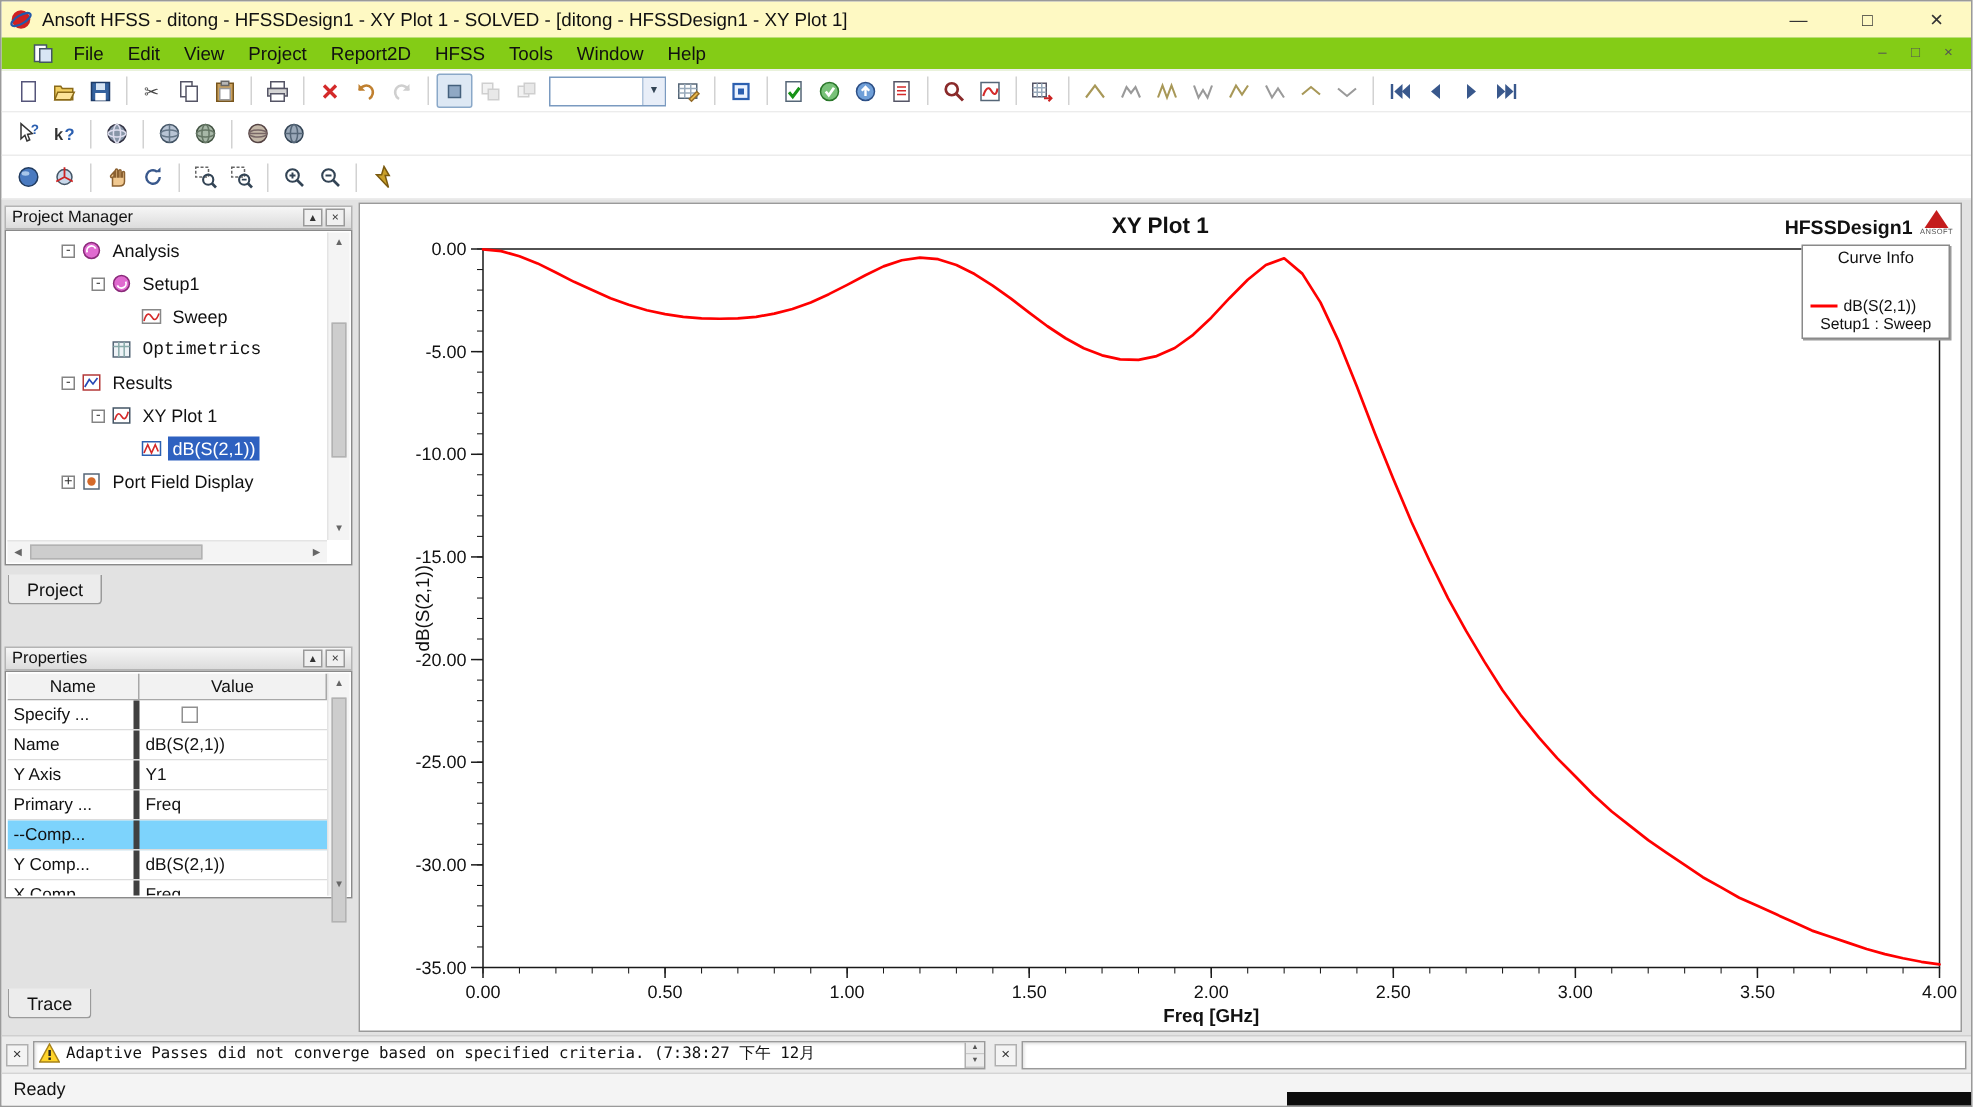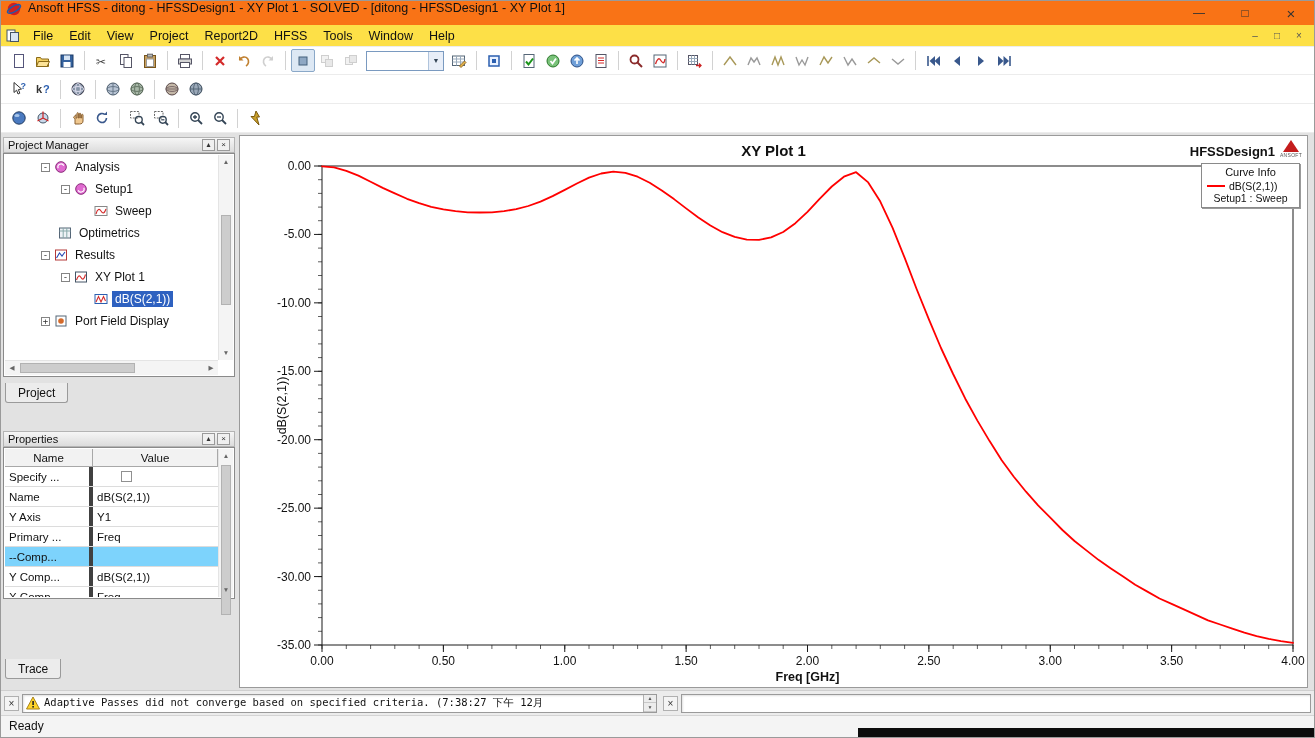--- a/index.html
+++ b/index.html
@@ -1,28 +1,28 @@
 <!DOCTYPE html>
 <html><head>
 <meta charset="utf-8">
 <style>
   *{box-sizing:border-box;margin:0;padding:0}
   html,body{overflow:hidden}
   body{width:1315px;height:738px;font-family:"Liberation Sans",sans-serif;background:#fff;color:#111}
   #win{position:absolute;left:0;top:0;width:1315px;height:738px;background:#ececec;overflow:hidden;border:1px solid #9a9a9a}
 
   
-  .titlebar{position:absolute;left:0;top:0;width:100%;height:24px;background:#f97316;display:flex;padding-left:5px;font-size:12.5px}
+  .titlebar{position:absolute;left:0;top:0;width:100%;height:24px;background:#fef9c3;display:flex;align-items:center;padding-left:5px;font-size:12.5px}
   .app-icon{width:16px;height:16px;display:flex;flex:none}
   .title-text{margin-left:6px;white-space:nowrap}
   .win-btns{margin-left:auto;display:flex}
   .win-btn{width:46px;height:24px;display:flex;align-items:center;justify-content:center;font-size:12px;color:#333}
 
   
-  .menubar{position:absolute;top:24px;left:0;width:100%;height:22px;background:#fde047;border-bottom:1px solid #ededed;display:flex;align-items:center;font-size:12.5px;padding-left:4px}
+  .menubar{position:absolute;top:24px;left:0;width:100%;height:22px;background:#84cc16;border-bottom:1px solid #ededed;display:flex;align-items:center;font-size:12.5px;padding-left:20px}
   .menu-doc-icon{width:16px;height:16px;margin-right:4px;display:flex;flex:none}
   #menu-items{display:flex}
   .menu-item{padding:3px 8px;cursor:default}
   .mdi-btns{margin-left:auto;display:flex;margin-right:6px;gap:4px}
   .mdi-btn{width:18px;height:15px;font-size:10px;color:#555;display:flex;align-items:center;justify-content:center}
 
   
   .tb{position:absolute;left:0;width:100%;background:#fff;display:flex;align-items:center;padding-left:6px;border-bottom:1px solid #ececec}
   #tb1{top:46px;height:28px}
   #tb2{top:74px;height:29px}
@@ -89,31 +89,31 @@
   #plot{position:absolute;left:238px;top:134px;width:1069px;height:553px;background:#fff;border:1px solid #9a9a9a}
   #plot-title{position:absolute;top:6px;left:0;width:100%;text-align:center;font-size:15px;font-weight:600}
   #design-label{position:absolute;top:8px;right:32px;font-size:13px;font-weight:700}
   #ansoft-logo{position:absolute;top:4px;right:4px;width:24px;text-align:center}
   .logo-tri{width:0;height:0;border-left:8px solid transparent;border-right:8px solid transparent;border-bottom:12px solid #c41c1c;margin:0 auto}
   .logo-txt{font-size:5px;color:#555;letter-spacing:.3px}
   #chart-svg{position:absolute;left:0;top:0;width:1067px;height:551px}
   #chart-svg .tick{font-size:12px;fill:#111;font-family:"Liberation Sans",sans-serif}
   #chart-svg .axis-title{font-size:12.5px;fill:#111;font-family:"Liberation Sans",sans-serif}
   #legend{position:absolute;top:27px;right:7px;width:99px;background:#fff;border:1px solid #8a8a8a;box-shadow:1px 1px 0 #9a9a9a;font-size:11px;text-align:center;padding:2px 2px 3px;z-index:5}
-  .legend-title{margin-bottom:2px}
+  .legend-title{margin-bottom:20px}
   .legend-row{display:flex;align-items:center;gap:4px;padding-left:3px}
   .legend-line{width:18px;height:2px;background:#f00;flex:none}
   .legend-label{font-size:10.5px}
   .legend-sub{font-size:10.5px}
 
   
   #msgbar{position:absolute;left:0;top:689px;width:100%;height:25px;background:#ececec;border-top:1px solid #cfcfcf;display:flex;align-items:center;padding:2px 3px;gap:6px}
   .msg-pane{display:flex;align-items:center;height:20px;gap:3px}
   .msg-close{width:15px;height:15px;border:1px solid #b0b0b0;background:#f4f4f4;font-size:10px;line-height:13px;text-align:center;color:#333;flex:none}
-  .msg-box{flex:1;height:19px;background:#fff;border:1px solid #9a9a9a;box-shadow:inset 1px 1px 2px rgba(0,0,0,.12);position:relative;display:flex;align-items:center;overflow:hidden}
+  .msg-box{flex:1;height:19px;background:#fff;border:1px solid #9a9a9a;box-shadow:inset 1px 1px 2px rgba(0,0,0,.12);position:relative;display:flex;align-items:flex-start;overflow:hidden}
   .warn{width:14px;height:14px;margin:0 4px 0 3px;flex:none;display:flex}
   .msg-text{font-family:"DejaVu Sans Mono",monospace;font-size:10.5px;white-space:nowrap}
   .spin{position:absolute;right:0;top:0;width:13px;height:100%;display:flex;flex-direction:column;border-left:1px solid #b0b0b0}
   .spin-b{flex:1;background:#ececec;font-size:5px;color:#555;display:flex;align-items:center;justify-content:center;border-bottom:1px solid #c8c8c8}
 
   
   #statusbar{position:absolute;left:0;top:714px;width:100%;height:24px;background:#f4f4f4;border-top:1px solid #d4d4d4;font-size:12px;display:flex;align-items:flex-start;padding:3px 0 16px 8px}
   #taskbar-strip{position:absolute;left:857px;top:727px;width:458px;height:11px;background:#0c0c0c}
 </style>
 </head>
@@ -524,21 +524,21 @@
         <div class="tree-row" style="padding-left: 76px;">
           <span class="exp-sp"></span>
           <span class="ticon">
             <svg width="14" height="14" viewBox="0 0 14 14" xmlns="http://www.w3.org/2000/svg">
               <rect x="1" y="2.5" width="12" height="9" fill="#fff" stroke="#888"></rect>
               <path d="M2 10C3.5 4.5 5.5 4.5 7 7s3 3.5 5-2" fill="none" stroke="#d42a2a" stroke-width="1.1"></path>
             </svg>
           </span>
           <span class="tree-label">Sweep</span>
         </div>
-        <div class="tree-row" style="padding-left: 40px;">
+        <div class="tree-row" style="padding-left: 56px; font-family: Liberation Mono, monospace;">
           <span class="exp-sp"></span>
           <span class="ticon">
             <svg width="14" height="14" viewBox="0 0 14 14" xmlns="http://www.w3.org/2000/svg">
               <rect x="1.5" y="2" width="11" height="10" fill="#eef2f6" stroke="#567"></rect>
               <path d="M1.5 5h11M5.2 2v10M8.8 2v10" stroke="#8aa"></path>
             </svg>
           </span>
           <span class="tree-label">Optimetrics</span>
         </div>
         <div class="tree-row" style="padding-left: 36px;">

